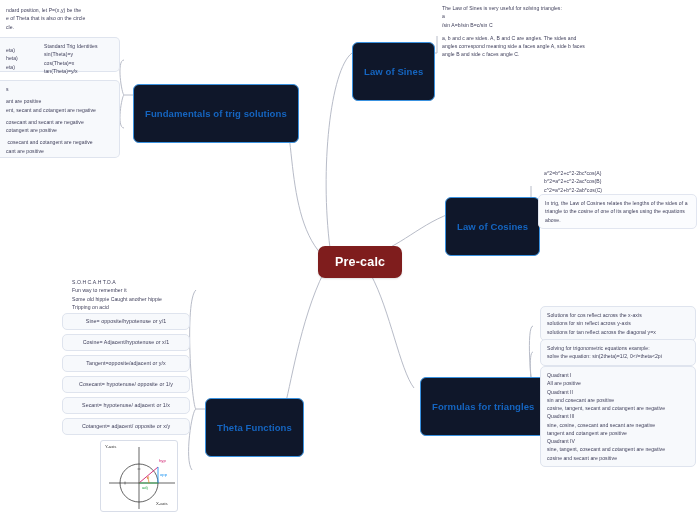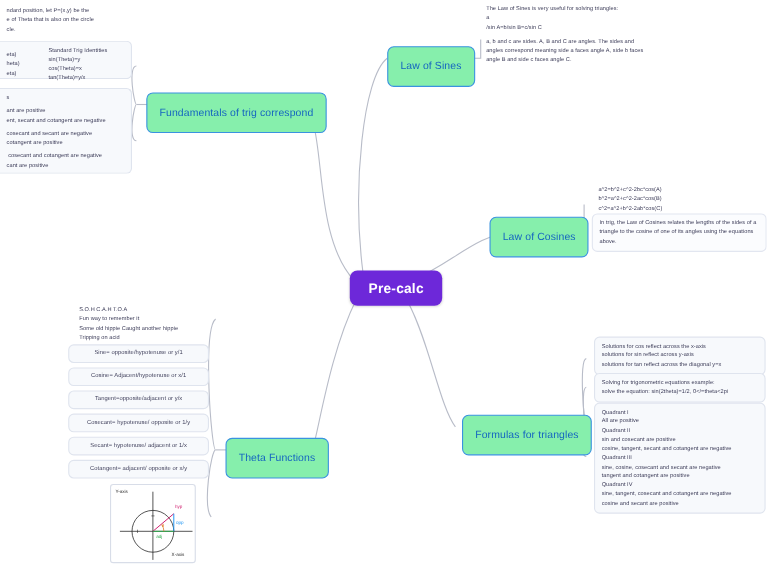--- a/index.html
+++ b/index.html
@@ -32,38 +32,38 @@
   }
 
   
   .node {
     position: absolute;
     box-sizing: border-box;
     white-space: nowrap;
   }
 
   .root-node {
-    background: #6d28d9;
+    background: #7f1d1d;
     color: #ffffff;
     font-weight: bold;
     font-size: 12.5px;
     border-radius: 7px;
     padding: 9px 17px;
     letter-spacing: 0.2px;
     box-shadow: 0 1px 2px rgba(0,0,0,0.13);
   }
 
   .branch-node {
-    background: #86efac;
+    background: #0f172a;
     border: 1.4px solid #3a92e0;
     color: #1565c0;
-    font-weight: normal;
+    font-weight: bold;
     font-size: 9.5px;
     border-radius: 6px;
-    padding: 12px 11px;
+    padding: 23px 11px;
     letter-spacing: 0.1px;
   }
 
   
   .leaf {
     position: absolute;
     box-sizing: border-box;
     background: #f7f9fc;
     border: 1px solid #dfe4ee;
     border-radius: 5px;
@@ -161,21 +161,21 @@
 
   <div class="node root-node" style="left:318px; top:246px;">
     <span>Pre-calc</span>
   </div>
 
   <div class="node branch-node" style="left:352px; top:42px;">
     <span>Law of Sines</span>
   </div>
 
   <div class="node branch-node" style="left:133px; top:84px;">
-    <span>Fundamentals of trig correspond</span>
+    <span>Fundamentals of trig solutions</span>
   </div>
 
   <div class="node branch-node" style="left:420px; top:377px;">
     <span>Formulas for triangles</span>
   </div>
 
   <div class="node branch-node" style="left:445px; top:197px;">
     <span>Law of Cosines</span>
   </div>
 

